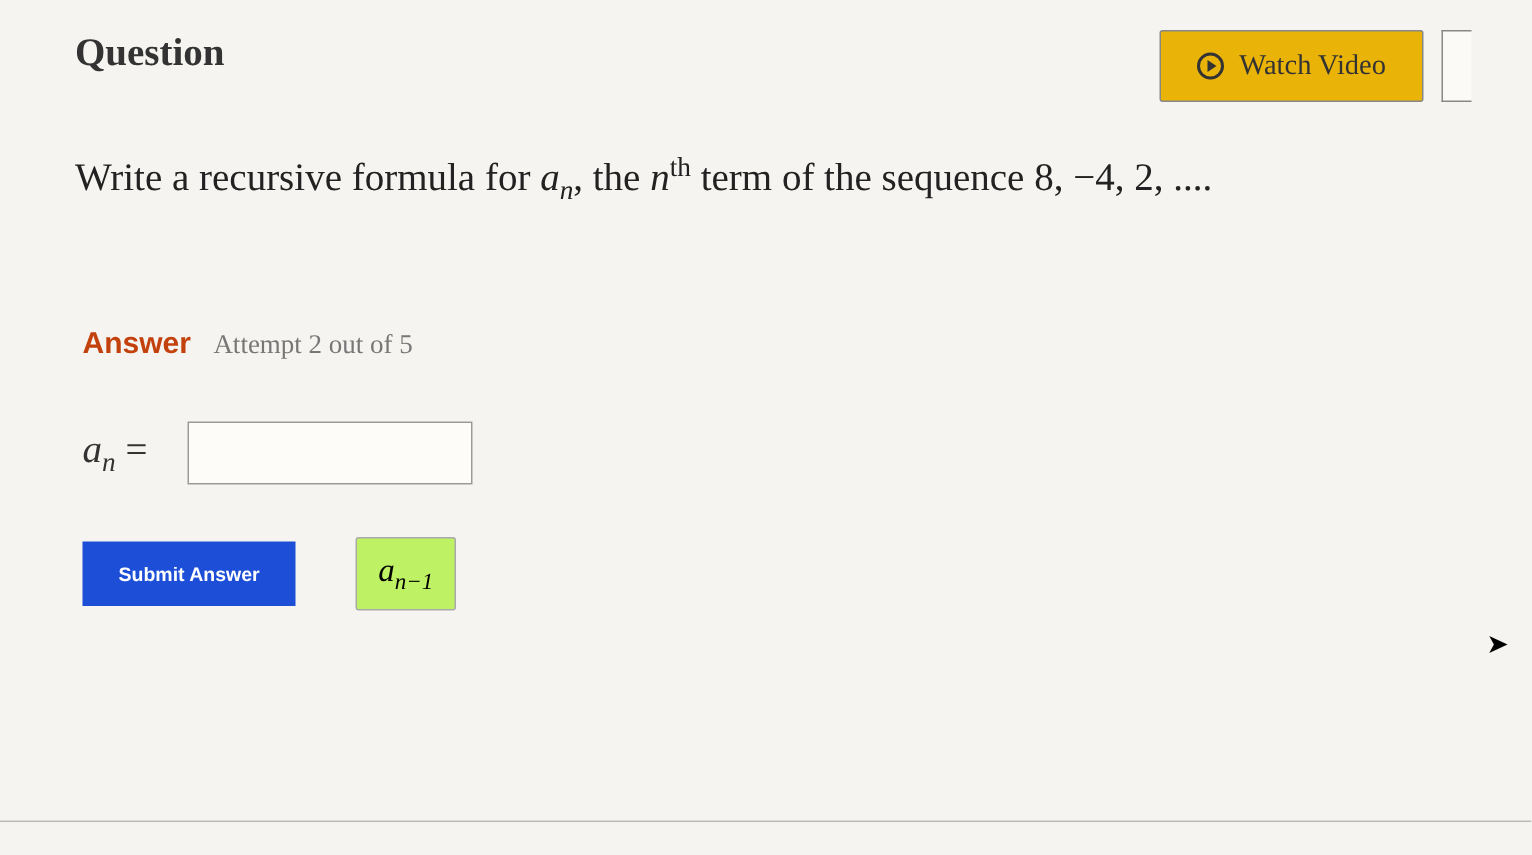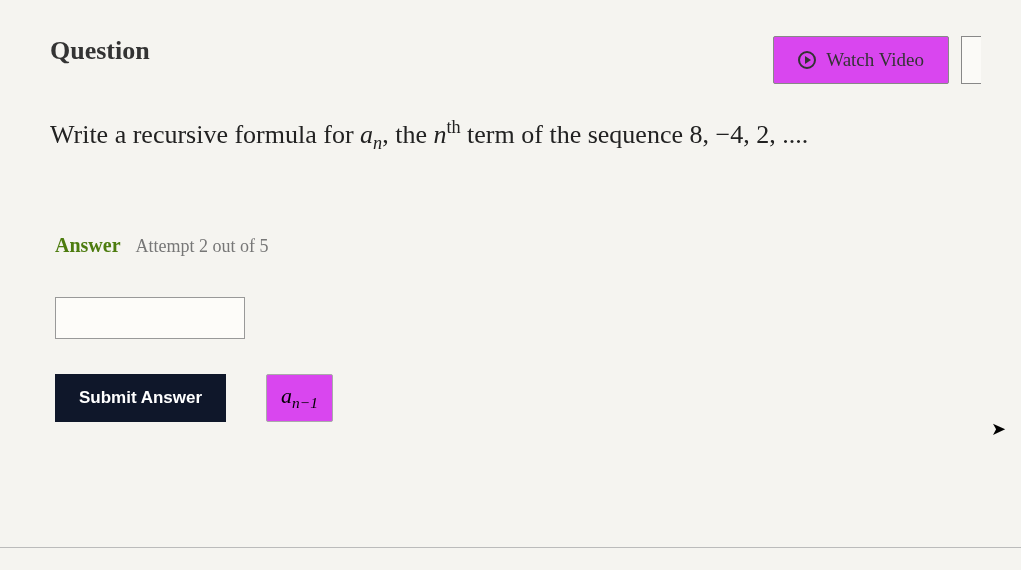--- a/index.html
+++ b/index.html
@@ -15,39 +15,38 @@
     position: relative;
   }
   .container {
     padding: 20px 40px 0 50px;
   }
   .header-row {
     display: flex;
     justify-content: space-between;
     align-items: flex-start;
     margin-bottom: 30px;
-    margin-top: 16px;
   }
   .question-heading {
     font-size: 26px;
     font-weight: bold;
     color: #333;
     font-family: Georgia, serif;
   }
   .right-buttons {
     display: flex;
     gap: 12px;
     align-items: center;
   }
   .watch-video-btn {
     display: flex;
     align-items: center;
     gap: 10px;
     border: 1px solid #888;
-    background: #d946ef;
+    background: #eab308;
     padding: 12px 24px;
     font-size: 19px;
     font-family: Georgia, serif;
     color: #333;
     cursor: pointer;
     border-radius: 2px;
   }
   .play-icon {
     width: 18px;
     height: 18px;
@@ -85,22 +84,22 @@
   .sup { font-size: 0.7em; vertical-align: super; }
   .answer-section {
     padding-left: 5px;
   }
   .answer-label-row {
     margin-bottom: 40px;
     font-size: 20px;
   }
   .answer-label {
     font-weight: bold;
-    font-family: Liberation Serif, serif;
-    color: #4d7c0f;
+    font-family: Liberation Sans, sans-serif;
+    color: #c2410c;
   }
   .attempt-text {
     color: #777;
     font-family: Georgia, serif;
     margin-left: 10px;
     font-size: 18px;
     text-align: center;
   }
   .input-row {
     display: flex;
@@ -128,32 +127,32 @@
     font-size: 20px;
     padding: 4px;
   }
   .bottom-row {
     display: flex;
     align-items: center;
     gap: 40px;
     margin-top: 10px;
   }
   .submit-btn {
-    background: #0f172a;
+    background: #1d4ed8;
     color: #fff;
     border: none;
     padding: 14px 24px;
-    font-size: 17px;
+    font-size: 13px;
     font-family: Arial, sans-serif;
     font-weight: bold;
     cursor: pointer;
   }
   .chip {
     border: 1px solid #aaa;
-    background: #d946ef;
+    background: #bef264;
     padding: 8px 14px;
     font-size: 22px;
     font-family: Georgia, serif;
     cursor: pointer;
     border-radius: 2px;
   }
   .hr-line {
     position: absolute;
     bottom: 22px;
     left: 0;
@@ -189,20 +188,23 @@
   </div>
 
   <div class="answer-section">
     <div class="answer-label-row">
       <span class="answer-label">Answer</span>
       <span class="attempt-text">Attempt 2 out of 5</span>
     </div>
 
 
     <div class="input-row">
+      <span class="input-label">
+        <span class="math-i">a</span><span class="sub">n</span><span> = </span>
+      </span>
       <input type="text" class="wide-input" value="" style="">
     </div>
 
     <div class="bottom-row">
       <button class="submit-btn">Submit Answer</button>
       <button class="chip">
         <span class="math-i">a</span><span class="sub">n−1</span>
       </button>
     </div>
   </div>

